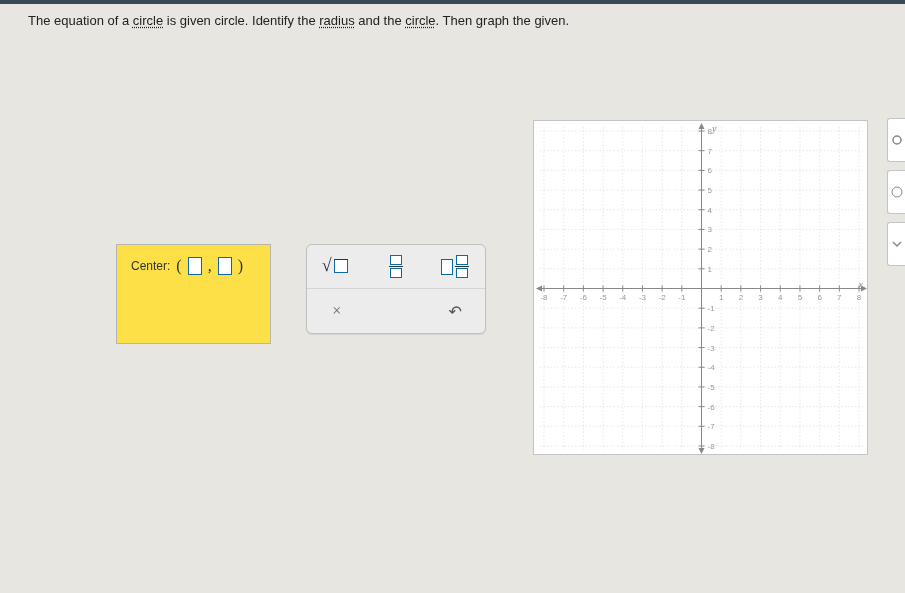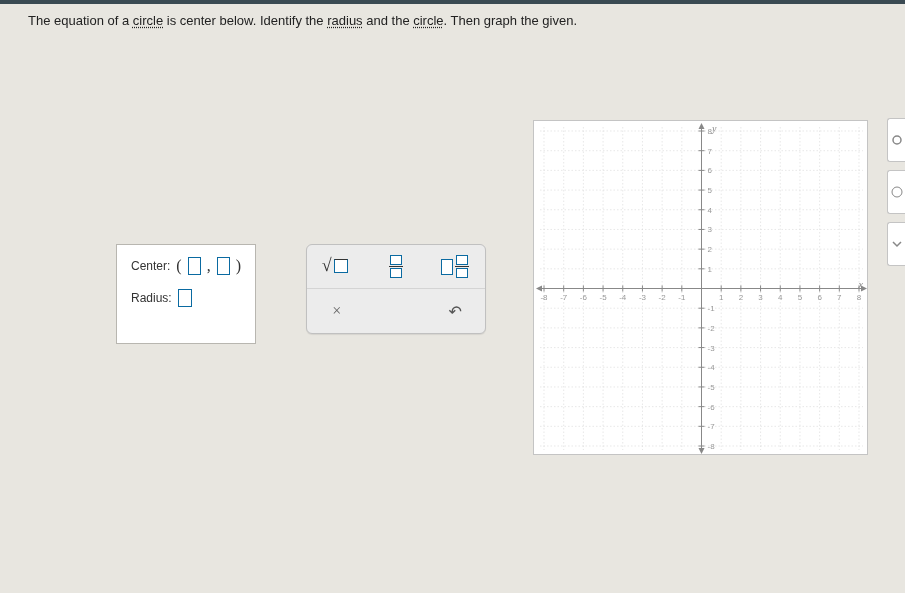--- a/index.html
+++ b/index.html
@@ -39,23 +39,23 @@
     font-family: "Times New Roman", serif;
     font-size: 18px;
     font-style: italic;
     color: #222;
   }
   .equation sup { font-size: 11px; font-style: normal; vertical-align: super; }
   .answer-box {
     position: absolute;
     left: 116px;
     top: 244px;
-    width: 140px;
+    width: 155px;
     height: 100px;
-    background: #ffffff;
+    background: #fde047;
     border: 1px solid #b8b6b0;
   }
   .answer-row {
     display: flex;
     align-items: center;
     gap: 6px;
     padding: 12px 14px 4px 14px;
     font-size: 12px;
     color: #333;
   }
@@ -150,36 +150,32 @@
     cursor:pointer;
   }
 </style>
 </head>
 <body>
 
 <div class="topbar"></div>
 
 <div class="question-area">
   <p class="question-text">
-    <span>The equation of a </span><span class="linkish">circle</span><span> is center below. Identify the </span><span class="linkish">radius</span><span> and the </span><span class="linkish">circle</span><span>. Then graph the given.</span>
+    <span>The equation of a </span><span class="linkish">circle</span><span> is given circle. Identify the </span><span class="linkish">radius</span><span> and the </span><span class="linkish">circle</span><span>. Then graph the given.</span>
   </p>
 </div>
 
 <div class="answer-box">
   <div class="answer-row">
     <span>Center:</span>
     <span class="paren">(</span>
     <span class="blank"></span>
     <span class="paren">,</span>
     <span class="blank"></span>
     <span class="paren">)</span>
-  </div>
-  <div class="answer-row">
-    <span>Radius:</span>
-    <span class="blank"></span>
   </div>
 </div>
 
 <div class="toolbox">
   <div class="tool-row">
     <div class="tool-btn">
       <div class="sqrt-box">
         <span class="sqrt-sym">√</span>
         <span class="sqrt-sq"></span>
       </div>

